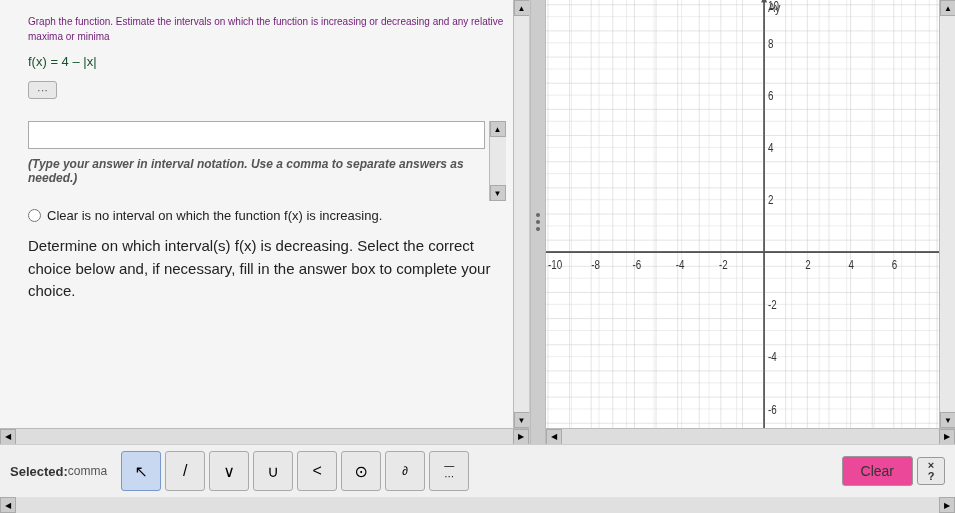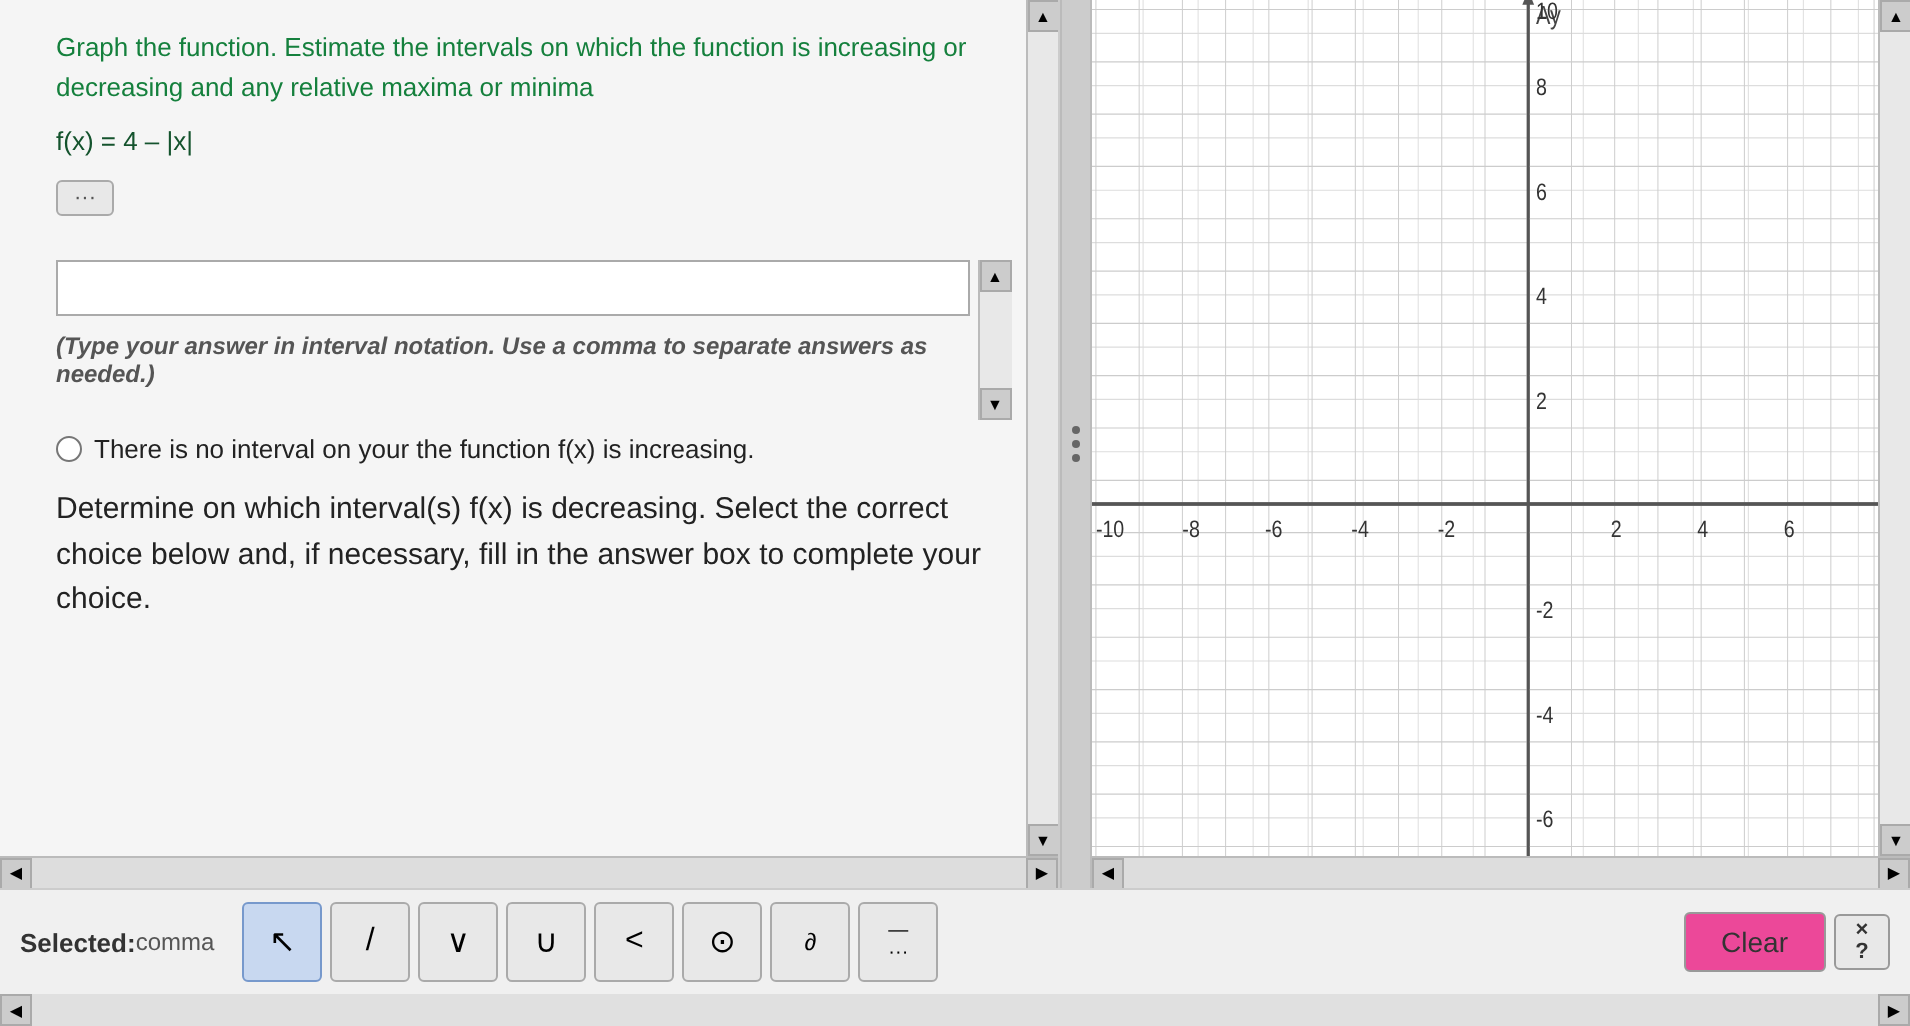--- a/index.html
+++ b/index.html
@@ -27,23 +27,23 @@
     .left-panel {
       width: 530px;
       background: #f5f5f5;
       display: flex;
       flex-direction: column;
       border-right: 1px solid #ccc;
       overflow: hidden;
       position: relative;
     }
     .question-text {
-      font-size: 13px;
+      font-size: 10px;
       line-height: 1.5;
-      color: #15803d;
+      color: #701a75;
       margin-bottom: 10px;
     }
     .function-text {
       font-size: 13px;
       color: #14532d;
       margin-bottom: 12px;
     }
     .dots-button {
       display: inline-flex;
       align-items: center;
@@ -286,21 +286,21 @@
               <div class="answer-label">(Type your answer in interval notation. Use a comma to separate answers as needed.)</div>
             </div>
             <div class="left-panel-scrollbar" style="margin-left:4px; height:80px;">
               <div class="scroll-arrow">▲</div>
               <div class="scroll-track"></div>
               <div class="scroll-arrow">▼</div>
             </div>
           </div>
           <div class="option-row">
             <input type="radio" class="option-radio" style="">
-            <span class="option-text">There is no interval on your the function f(x) is increasing.</span>
+            <span class="option-text">Clear is no interval on which the function f(x) is increasing.</span>
           </div>
           <div class="decreasing-text">Determine on which interval(s) f(x) is decreasing. Select the correct choice below and, if necessary, fill in the answer box to complete your choice.</div>
         </div>
         <div class="left-panel-scrollbar" style="height:100%;">
           <div class="scroll-arrow">▲</div>
           <div class="scroll-track"></div>
           <div class="scroll-arrow">▼</div>
         </div>
       </div>
 

